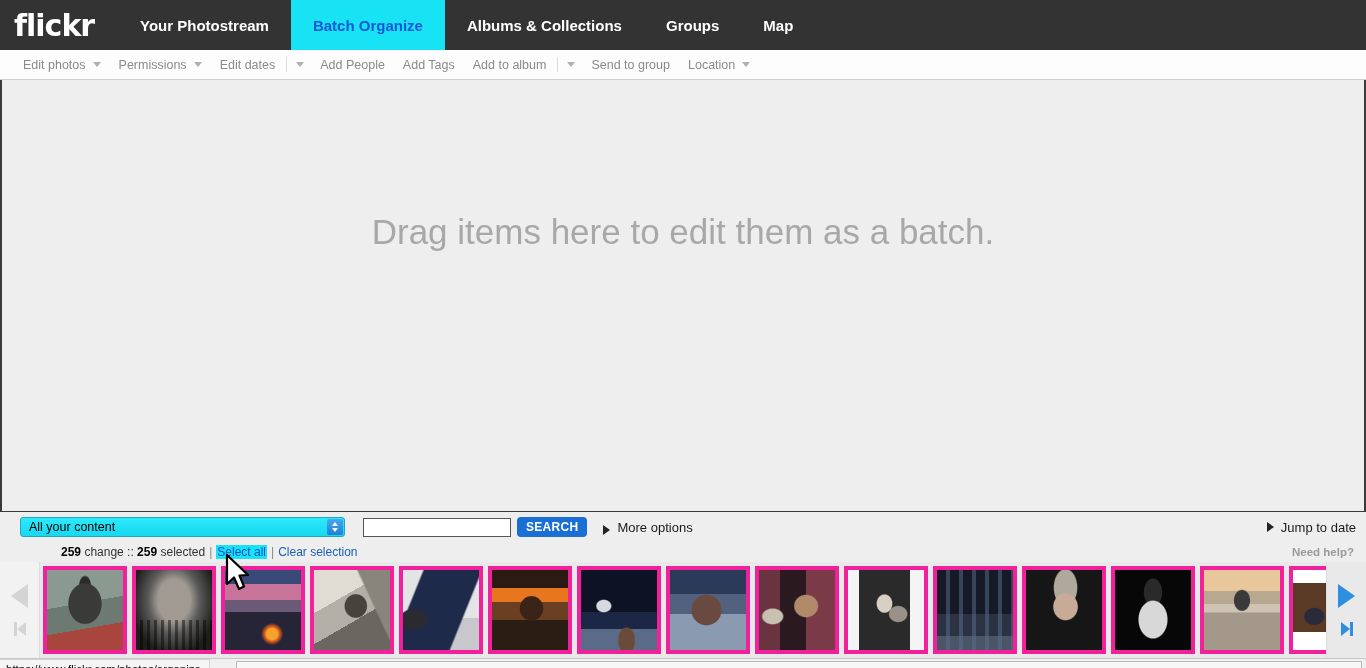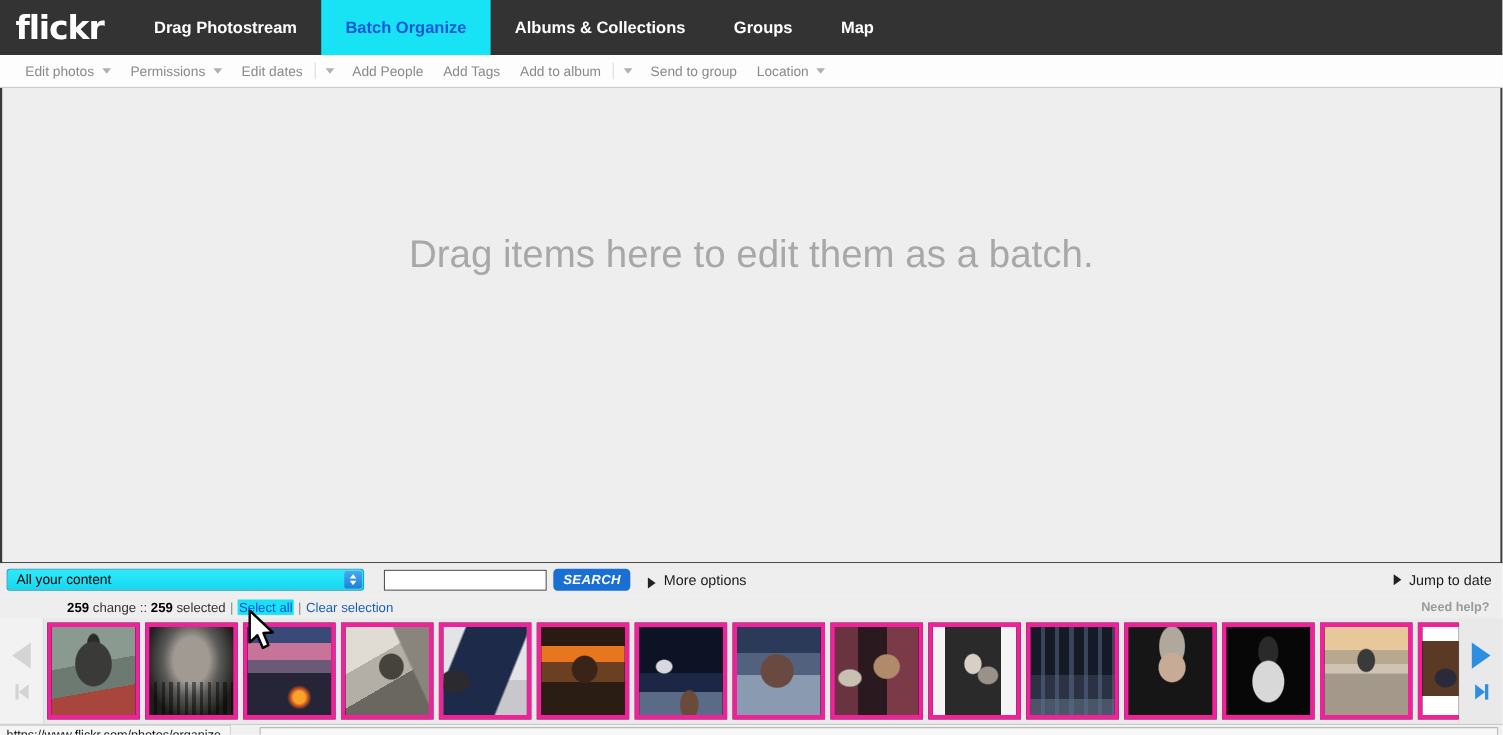--- a/index.html
+++ b/index.html
@@ -111,21 +111,21 @@
     color: #a8a8a8;
     font-weight: normal;
   }
 
   
   .searchbar {
     height: 30px;
     background: #eeeeee;
     display: flex;
     align-items: center;
-    padding: 0 8px 0 6px;
+    padding: 0 8px 0 20px;
     position: relative;
   }
   .selwrap { position: relative; width: 325px; height: 20px; }
   .selbox {
     width: 325px; height: 20px;
     background: linear-gradient(#2ee9fb, #16d8f0);
     border: 1px solid #1aa8c4;
     border-radius: 3px;
     font-size: 12.5px;
     color: #000;
@@ -165,21 +165,20 @@
     color: #ffffff;
     font-size: 12px;
     font-weight: bold;
     border: none;
     border-radius: 4px;
     height: 20px;
     padding: 0 9px;
     cursor: pointer;
     font-family: "Liberation Sans", sans-serif;
     letter-spacing: 0.3px;
-    font-style: italic;
   }
   .moreopts {
     margin-left: 16px;
     font-size: 13px;
     color: #1a1a1a;
     display: flex;
     align-items: flex-end;
     cursor: pointer;
   }
   .tri-right {
@@ -327,21 +326,21 @@
     z-index: 50;
     pointer-events: none;
   }
 </style>
 </head>
 <body>
 
 <div class="topnav">
   <div class="brand">flickr</div>
   <div class="navtabs">
-    <div class="navtab">Drag Photostream</div>
+    <div class="navtab">Your Photostream</div>
     <div class="navtab active">Batch Organize</div>
     <div class="navtab">Albums &amp; Collections</div>
     <div class="navtab">Groups</div>
     <div class="navtab">Map</div>
   </div>
 </div>
 
 <div class="toolbar">
   <div class="tbitem">
     <span>Edit photos</span>

